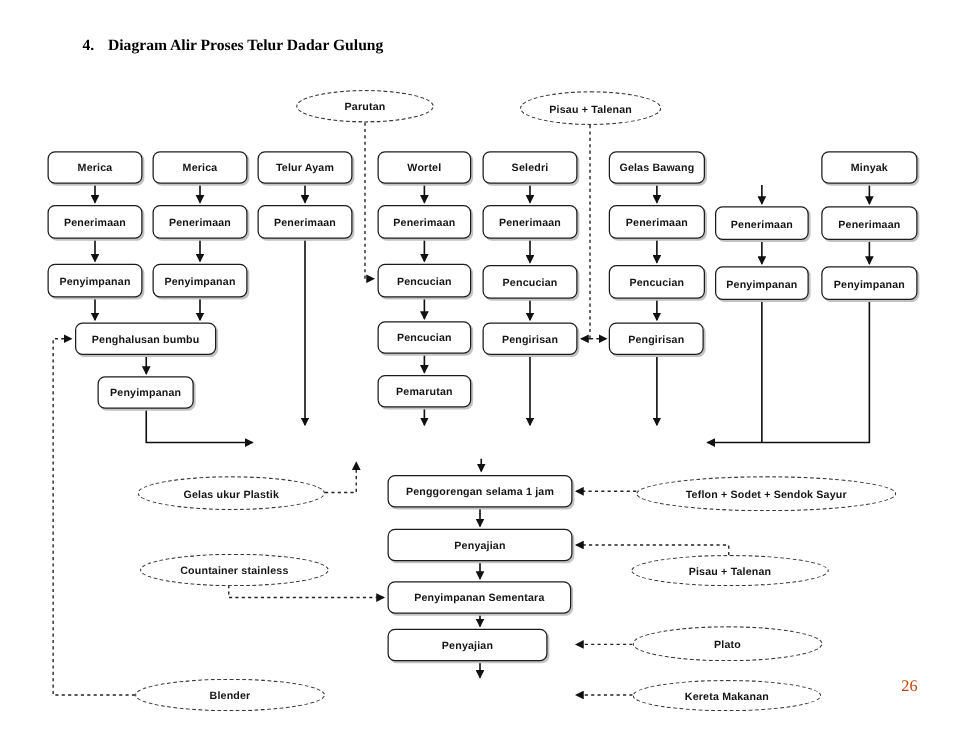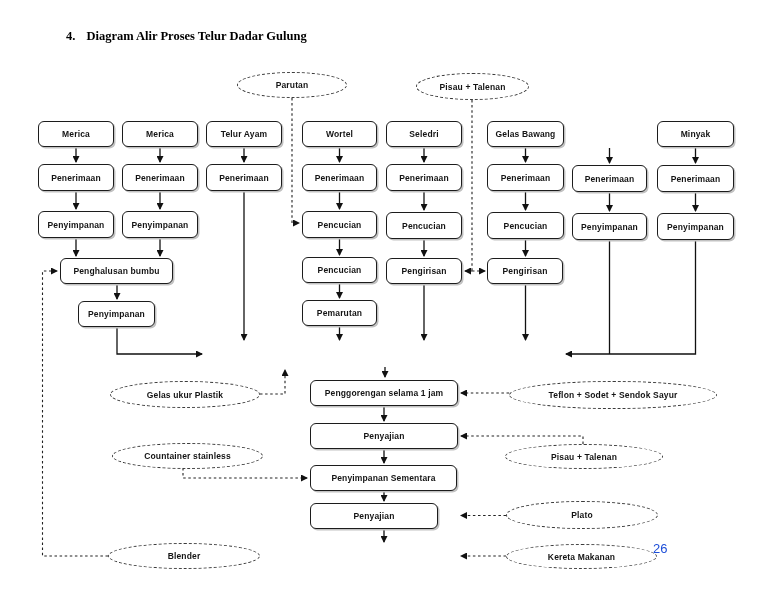--- a/index.html
+++ b/index.html
@@ -32,23 +32,23 @@
     letter-spacing:.15px;text-align:center;
     box-sizing:border-box;white-space:nowrap;
   }
   .title{
     position:absolute;left:66px;top:29px;z-index:2;
     font-family:"Liberation Serif",serif;
     font-weight:700;font-size:12.5px;color:#000;
     display:flex;gap:11px;white-space:nowrap;
   }
   .pagenum{
-    position:absolute;left:653px;top:541px;z-index:2;
-    font-family:Liberation Sans, sans-serif;
-    font-size:13px;color:#1d4ed8;
+    position:absolute;left:721px;top:541px;z-index:2;
+    font-family:Liberation Serif, serif;
+    font-size:13px;color:#c2410c;
   }
 </style>
 </head>
 <body>
 
 <div id="canvas">
 
   <div class="title">
     <span>4.</span>
     <span>Diagram Alir Proses Telur Dadar Gulung</span>

